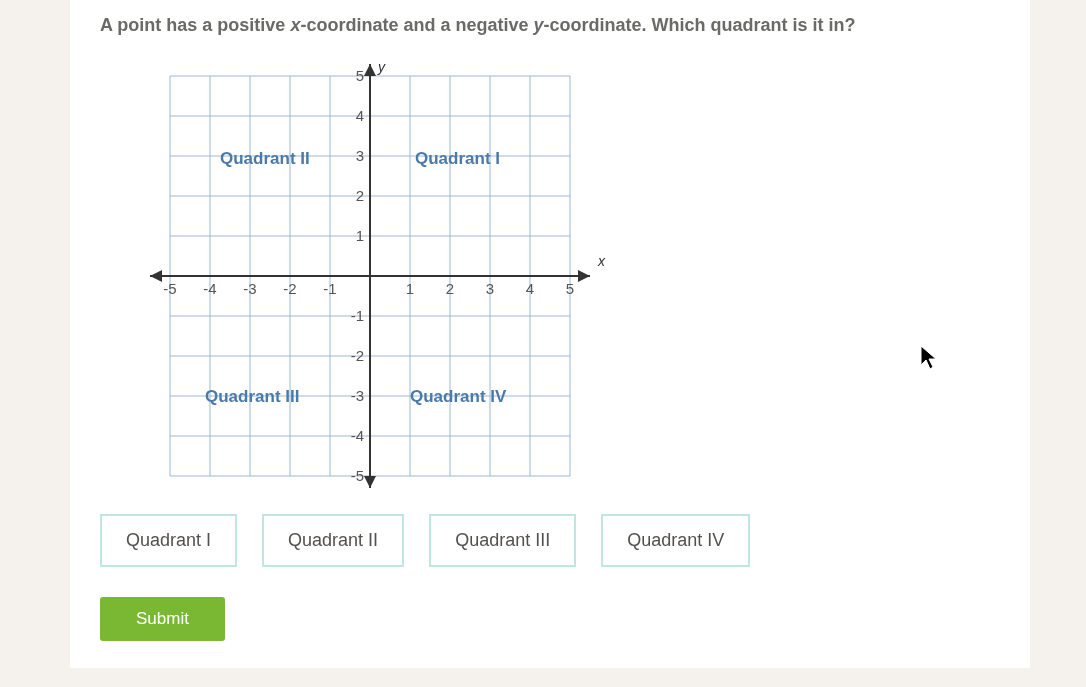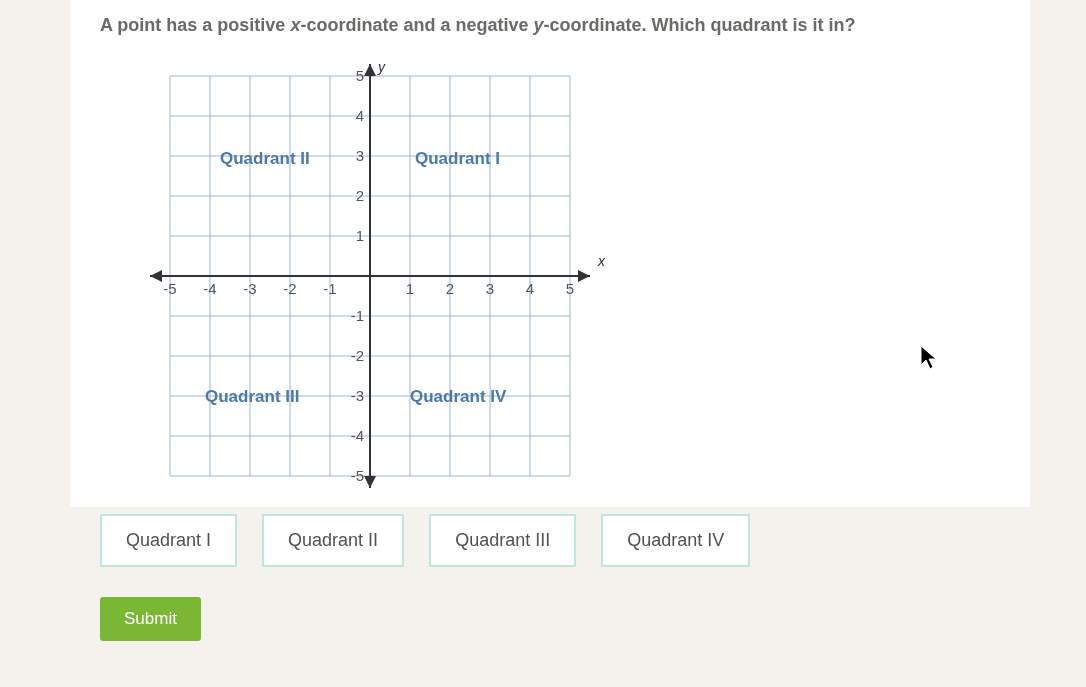--- a/index.html
+++ b/index.html
@@ -9,21 +9,21 @@
     width: 1086px;
     height: 687px;
     position: relative;
     overflow: hidden;
   }
   .card {
     position: absolute;
     left: 70px;
     top: 0;
     width: 960px;
-    height: 507px;
+    height: 668px;
     background: #ffffff;
     padding: 15px 30px 0 30px;
   }
   .question {
     color: #6a6a67;
     font-size: 18px;
     font-weight: bold;
     margin-bottom: 20px;
   }
   .question .var {
@@ -51,21 +51,21 @@
     font-family: inherit;
   }
   .submit-wrap {
     margin-top: 30px;
   }
   .submit-btn {
     background: #7ab833;
     color: #ffffff;
     border: none;
     font-size: 17px;
-    padding: 12px 24px;
+    padding: 12px 36px;
     border-radius: 3px;
     cursor: pointer;
     font-family: inherit;
   }
   .cursor {
     position: absolute;
     left: 920px;
     top: 345px;
     pointer-events: none;
   }

